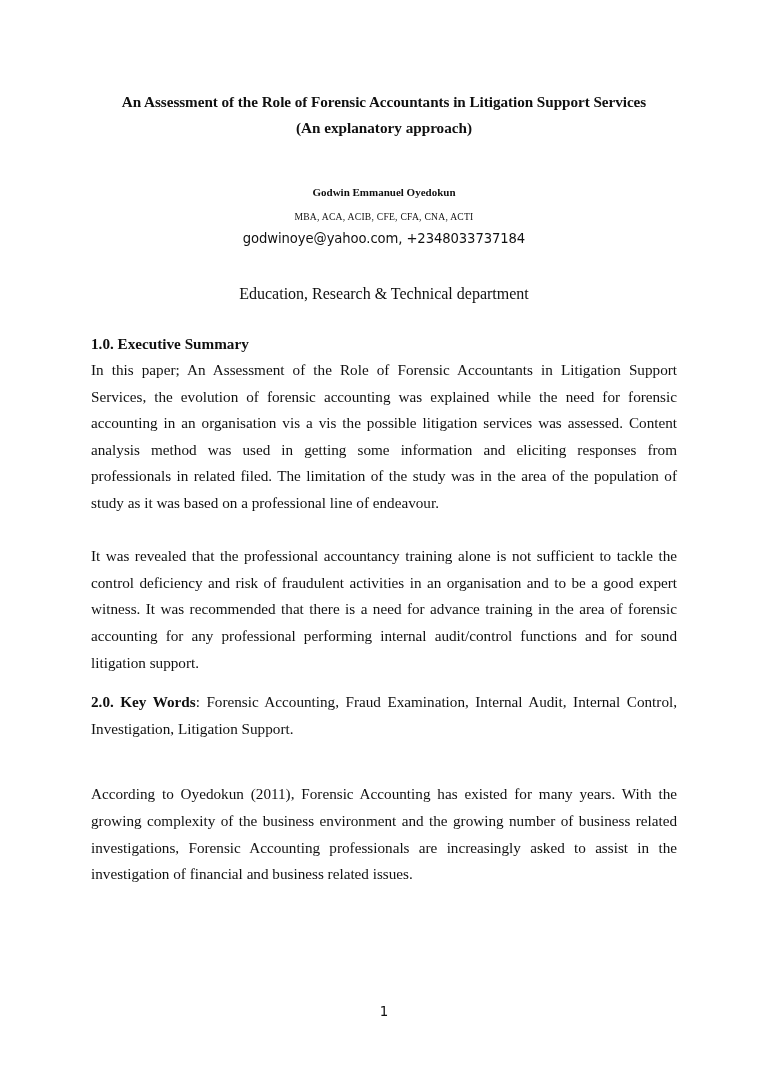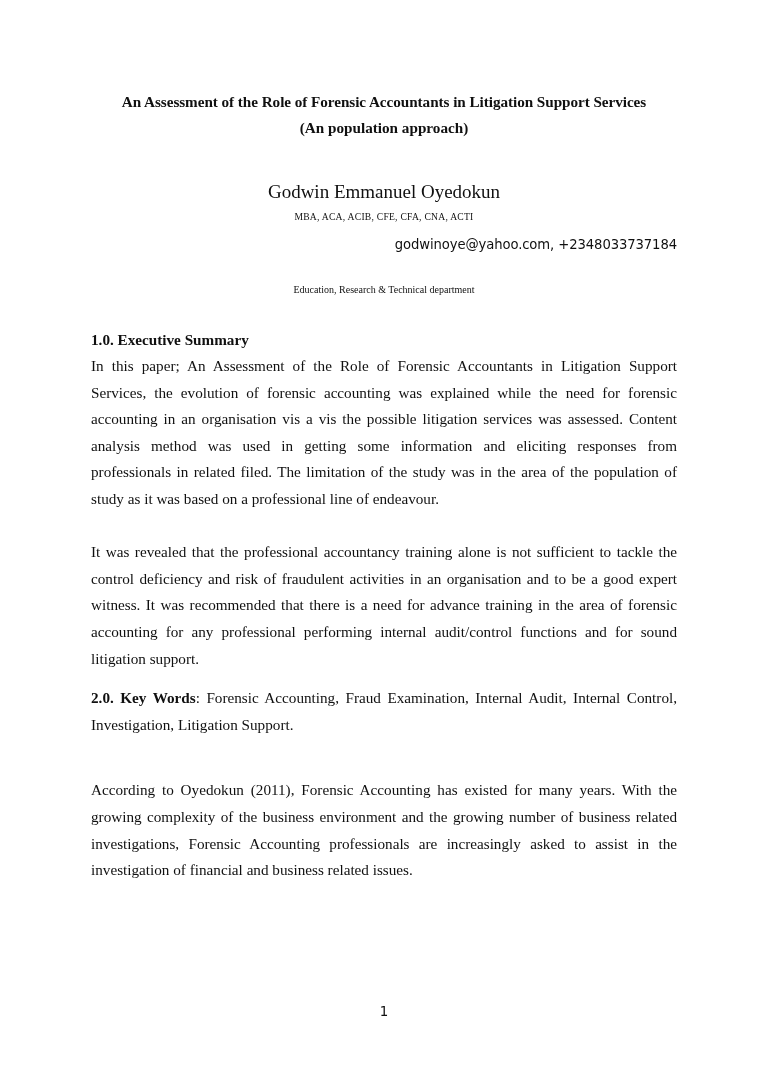--- a/index.html
+++ b/index.html
@@ -40,44 +40,43 @@
     font-weight: bold;
     line-height: 26px;
   }
 
   
   .author-block {
     text-align: center;
     margin-top: 40px;
   }
   .author-name {
-    font-size: 19px;
-    font-weight: normal;
+    font-size: 11px;
+    font-weight: bold;
     line-height: 22px;
   }
   .author-credentials {
     font-size: 9.6px;
     line-height: 22px;
     letter-spacing: 0.25px;
     margin-top: 3px;
   }
   .author-contact {
     font-family: "DejaVu Sans", "Liberation Sans", sans-serif;
     font-size: 13.2px;
     line-height: 22px;
-    margin-top: 6px;
+    margin-top: 0;
     letter-spacing: -0.1px;
-    text-align: right;
   }
 
   
   .affiliation-block {
     text-align: center;
-    margin-top: 21px;
-    font-size: 10px;
+    margin-top: 31px;
+    font-size: 16px;
     line-height: 26.5px;
   }
 
   
   .body-content {
     margin-top: 23px;
   }
   .section-heading {
     font-size: 15.2px;
     font-weight: bold;
@@ -110,21 +109,21 @@
     font-family: "DejaVu Sans", "Liberation Sans", sans-serif;
   }
 </style>
 </head>
 <body>
 
 <div class="page">
 
   <div class="title-block">
     <div class="doc-title">An Assessment of the Role of Forensic Accountants in Litigation Support Services</div>
-    <div class="doc-subtitle">(An population approach)</div>
+    <div class="doc-subtitle">(An explanatory approach)</div>
   </div>
 
   <div class="author-block">
     <div class="author-name">Godwin Emmanuel Oyedokun</div>
     <div class="author-credentials">MBA, ACA, ACIB, CFE, CFA, CNA, ACTI</div>
     <div class="author-contact">godwinoye@yahoo.com, +2348033737184</div>
   </div>
 
   <div class="affiliation-block">
     <div>Education, Research &amp; Technical department</div>

